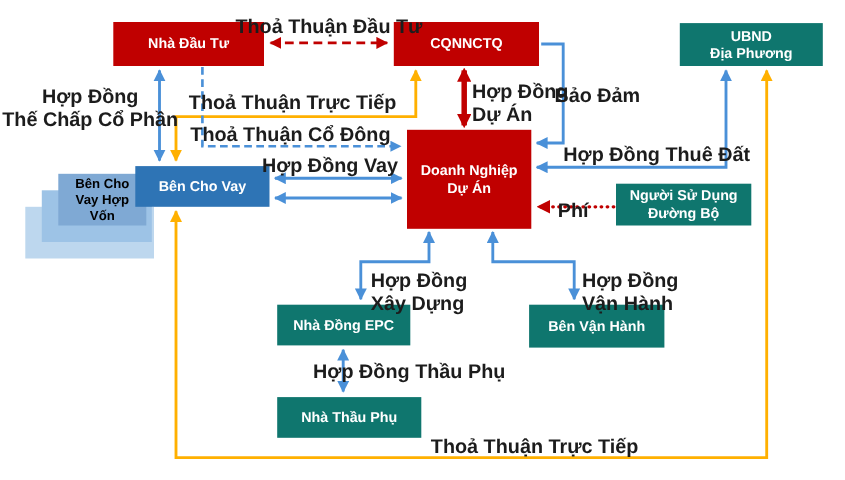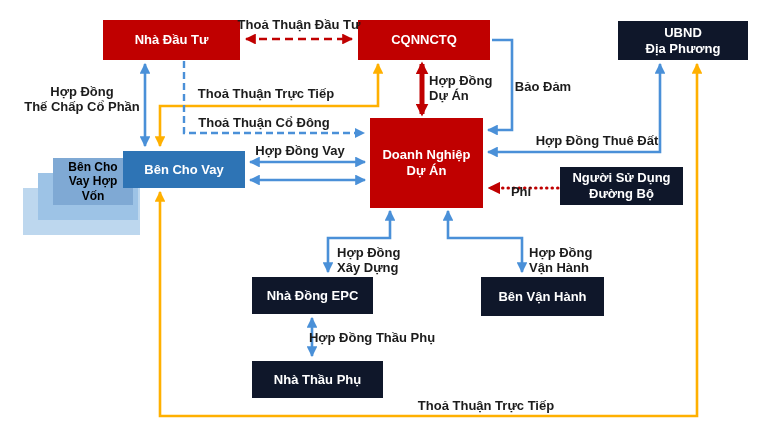--- a/index.html
+++ b/index.html
@@ -7,31 +7,31 @@
     position:relative;width:768px;height:436px;background:#ffffff;
     font-family:"Liberation Sans","DejaVu Sans",sans-serif;overflow:hidden;
   }
   #wires{position:absolute;left:0;top:0;z-index:1;}
   .node{
     position:absolute;z-index:2;display:flex;align-items:center;justify-content:center;
     text-align:center;font-weight:bold;color:#ffffff;font-size:13px;line-height:1.22;
     white-space:pre;
   }
   .node.red{background:#C00000;}
-  .node.blue{background:#0f172a;}
+  .node.blue{background:#0f766e;}
   .node.darkblue{background:#2E74B5;}
   .stack{position:absolute;z-index:2;}
   .stack.back{background:#BDD7EE;}
   .stack.mid{background:#9DC3E6;}
   .stack.front{
     background:#7FA9D4;display:flex;align-items:center;justify-content:center;
     text-align:center;font-weight:bold;color:#000000;font-size:12px;line-height:1.2;white-space:pre;
   }
   .elabel{
-    position:absolute;z-index:3;font-weight:bold;color:#1c1c1c;font-size:13px;
+    position:absolute;z-index:3;font-weight:bold;color:#1c1c1c;font-size:18px;
     line-height:1.18;white-space:pre;text-align:center;transform:translate(-50%,-50%);
   }
   .elabel.leftalign{transform:none;text-align:left;}
 </style>
 </head>
 <body>
 
 <div id="canvas">
 
   <svg id="wires" width="768" height="436" viewBox="0 0 768 436">

